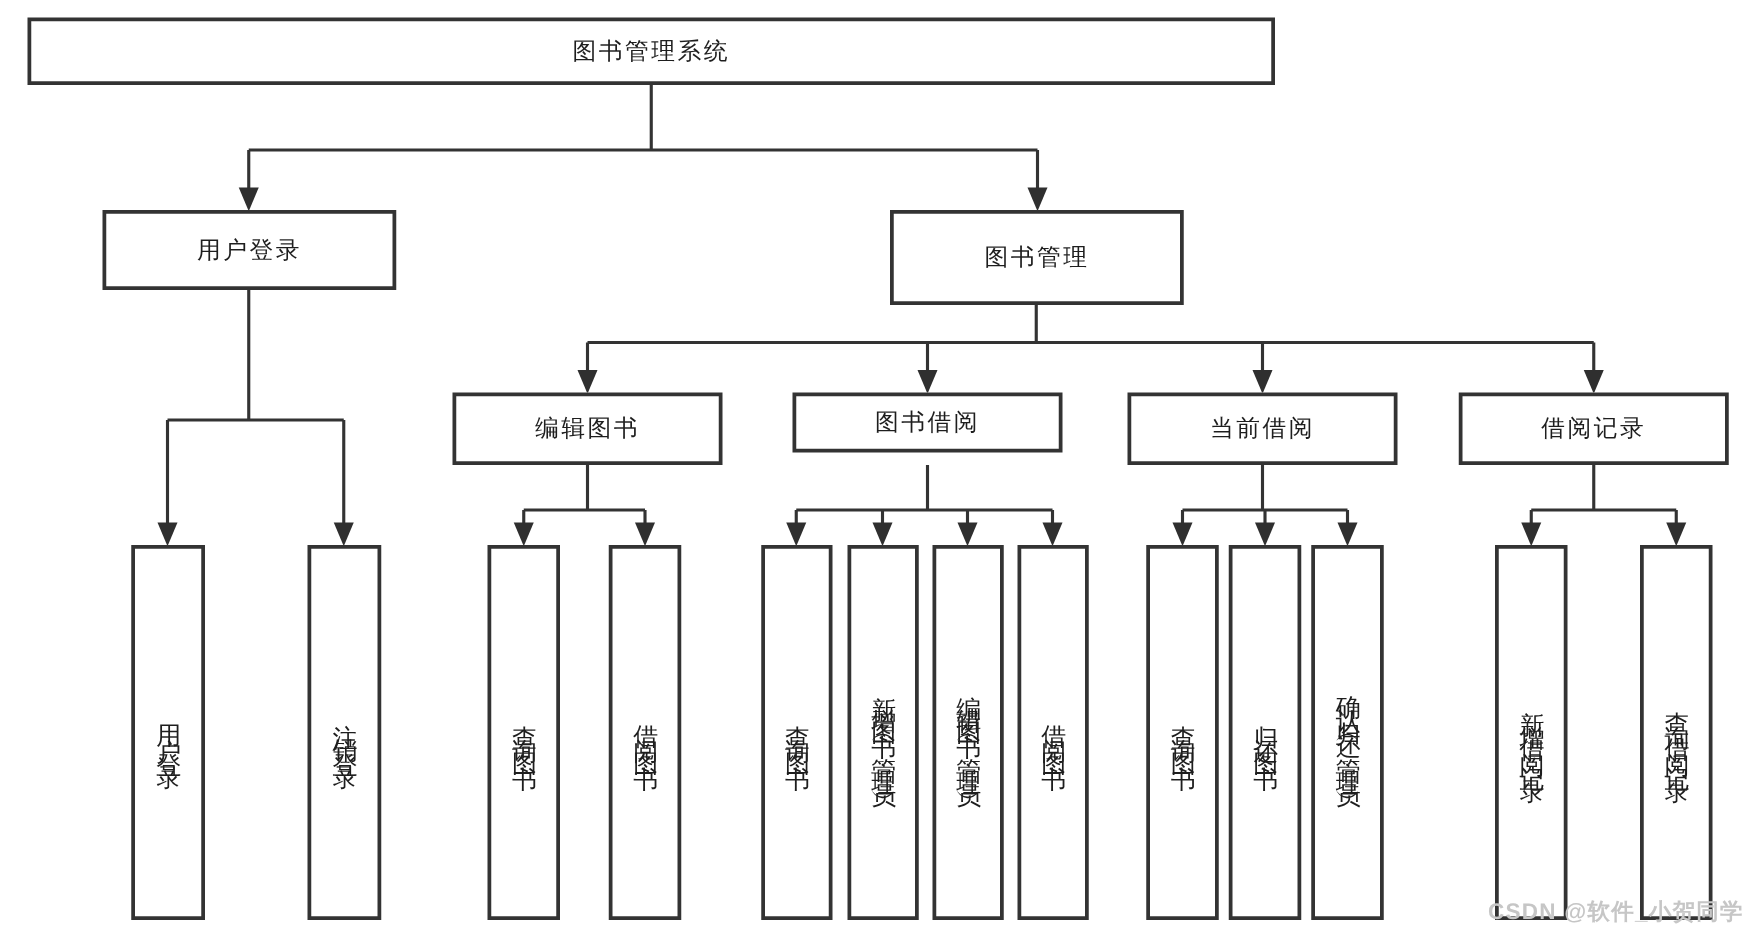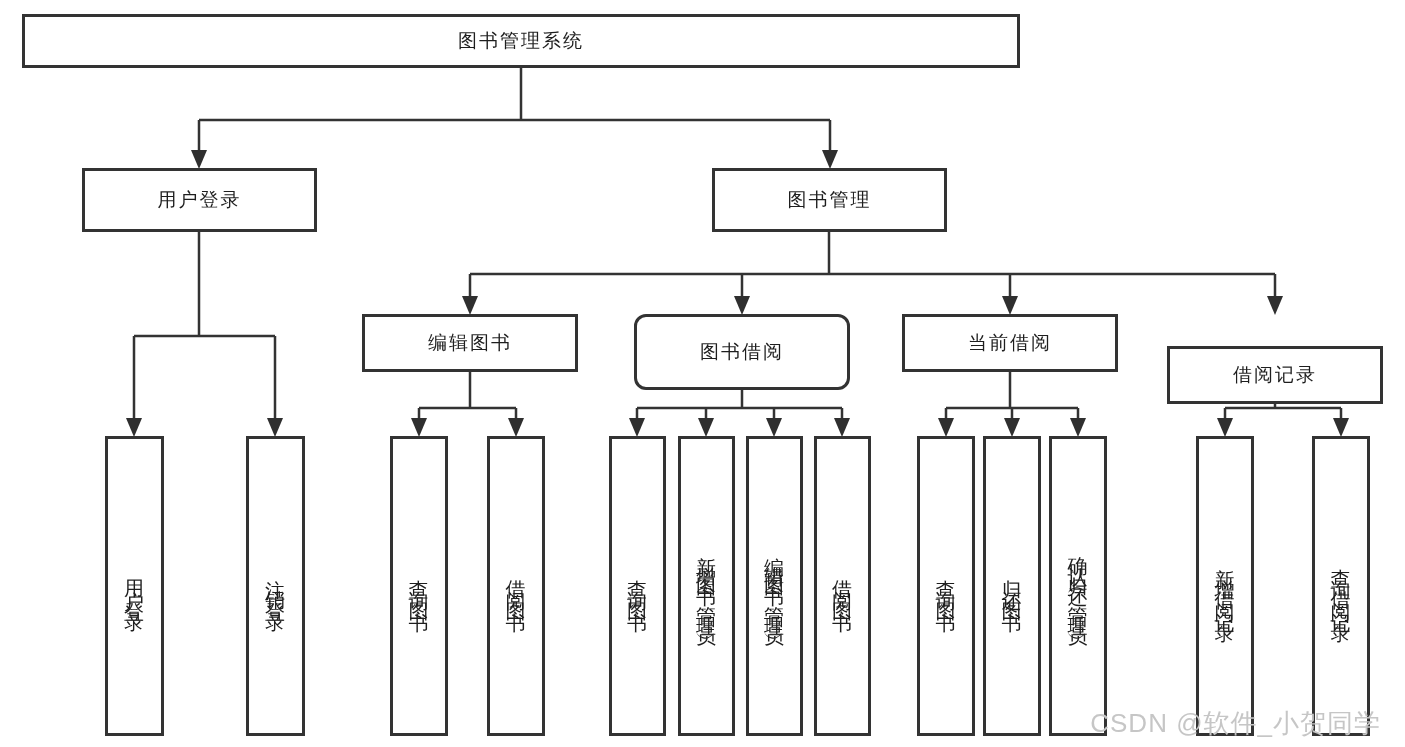--- a/index.html
+++ b/index.html
@@ -42,52 +42,53 @@
     text-orientation: mixed;
     font-size: 20px;
     letter-spacing: 11px;
     line-height: 1;
     white-space: nowrap;
   }
   
   .n-root   { left: 22px;   top: 14px;  width: 998px; height: 54px; font-family: Liberation Serif, serif; }
   
   .n-l2-0   { left: 82px;   top: 168px; width: 235px; height: 64px; }
-  .n-l2-1   { left: 712px;  top: 168px; width: 235px; height: 64px; }
+  .n-l2-1   { left: 712px;  top: 168px; width: 235px; height: 76px; }
   
   .n-l3-0   { left: 362px;  top: 314px; width: 216px; height: 58px; }
-  .n-l3-1   { left: 634px;  top: 314px; width: 216px; height: 76px; border-radius: 12px; }
+  .n-l3-1   { left: 634px;  top: 314px; width: 216px; height: 48px; }
   .n-l3-2   { left: 902px;  top: 314px; width: 216px; height: 58px; text-align: right; }
-  .n-l3-3   { left: 1167px; top: 314px; width: 216px; height: 58px; margin-top: 32px; }
+  .n-l3-3   { left: 1167px; top: 314px; width: 216px; height: 58px; }
   
   .leaf     { top: 436px; height: 300px; }
   .n-ul-0   { left: 105px;  width: 59px; }
   .n-ul-1   { left: 246px;  width: 59px; }
   .n-nb-0   { left: 390px;  width: 58px; }
   .n-nb-1   { left: 487px;  width: 58px; }
   .n-bb-0   { left: 609px;  width: 57px; }
   .n-bb-1   { left: 678px;  width: 57px; }
   .n-bb-2   { left: 746px;  width: 57px; }
   .n-bb-3   { left: 814px;  width: 57px; }
   .n-cb-0   { left: 917px;  width: 58px; }
   .n-cb-1   { left: 983px;  width: 58px; }
   .n-cb-2   { left: 1049px; width: 58px; }
   .n-br-0   { left: 1196px; width: 58px; }
   .n-br-1   { left: 1312px; width: 58px; }
   
   .n-bb-1 span, .n-bb-2 span, .n-cb-2 span { letter-spacing: 10px; font-size: 20px; }
   #watermark {
     position: absolute;
-    right: 24px;
+    right: 10px;
     bottom: 6px;
-    font-size: 26px;
+    font-size: 18px;
     color: var(--wm, #c6c6c6);
     letter-spacing: 1px;
     z-index: 3;
     white-space: nowrap;
+    font-weight: bold;
   }
 </style>
 </head>
 <body>
 
 <div id="canvas" style="--border: #333333; --text: #1e1e1e; --wm: #c6c6c6; --bg: #ffffff;">
 
   <svg id="connectors" width="1405" height="747" viewBox="0 0 1405 747">
     <g stroke="#333333" stroke-width="2.5" fill="none">
 

